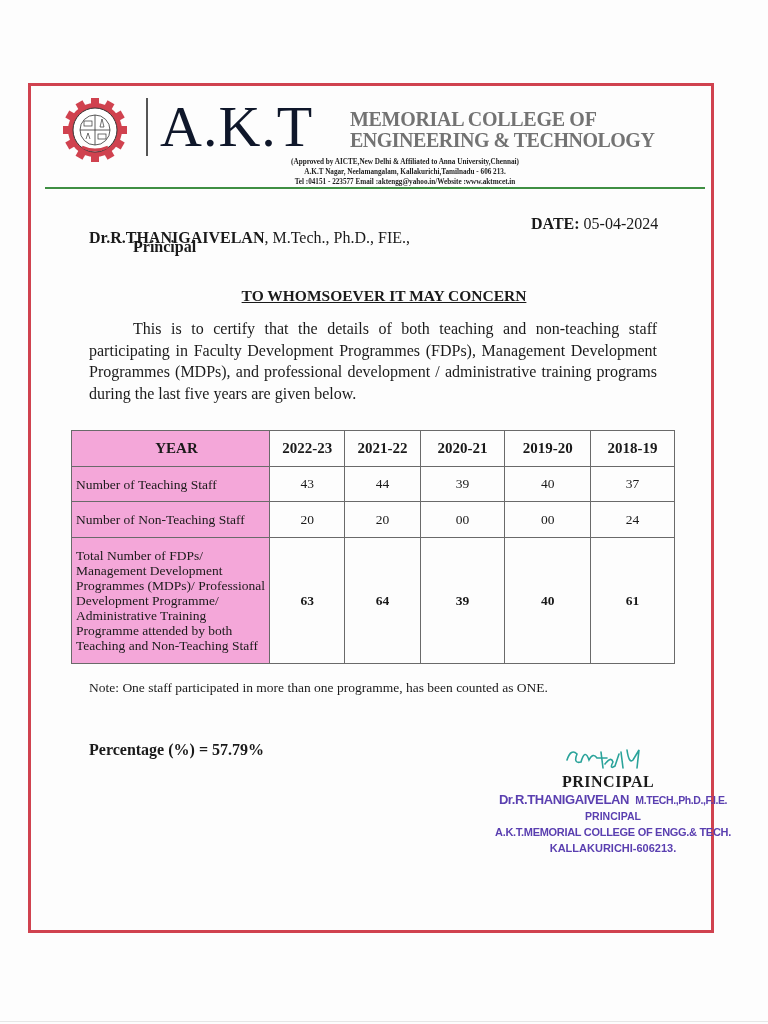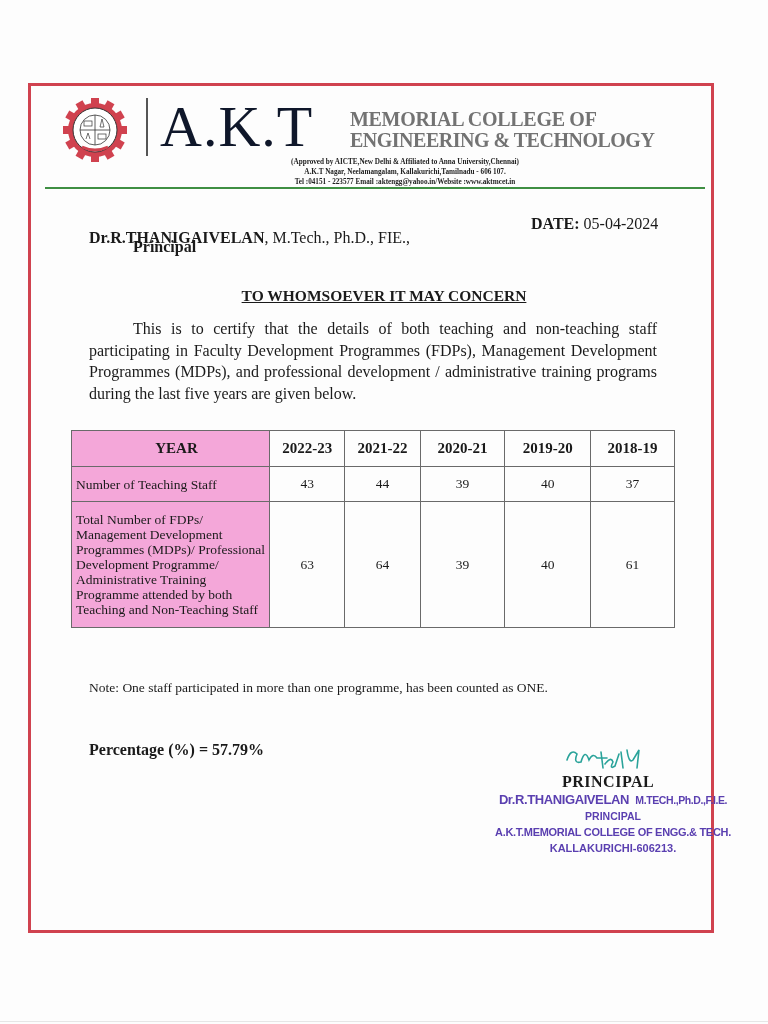--- a/index.html
+++ b/index.html
@@ -56,21 +56,21 @@
     table.stats td, table.stats th {
       border: 1px solid #6a6a6a; padding: 0 4px; text-align: center; vertical-align: middle;
     }
     table.stats .lab { background: #f4a7d9; text-align: left; width: 183px; line-height: 15px; }
     table.stats th { font-size: 15px; font-weight: bold; }
     table.stats th.lab { text-align: center; padding-left: 16px; }
     table.stats tr.hdr { height: 36px; }
     table.stats tr.r1 { height: 35px; }
     table.stats tr.r2 { height: 36px; }
     table.stats tr.r3 { height: 126px; }
-    table.stats tr.r3 td.val { font-weight: normal; }
+    table.stats tr.r3 td.val { font-weight: bold; }
     .c1 { width: 68px; } .c2 { width: 68px; } .c3 { width: 78px; } .c4 { width: 79px; } .c5 { width: 77px; }
 
     .note { position: absolute; left: 89px; top: 680px; font-size: 13.5px; }
     .note b { font-weight: normal; }
     .percentage { position: absolute; left: 89px; top: 741px; font-size: 16px; font-weight: bold; }
 
     .signature { position: absolute; left: 563px; top: 738px; width: 130px; height: 34px; }
     .sig-title { position: absolute; left: 562px; top: 773px; font-size: 16px; font-weight: bold; letter-spacing: 0.5px; }
     .stamp {
       position: absolute; left: 480px; top: 792px; width: 266px; text-align: center;
@@ -122,21 +122,21 @@
   <path d="M20 50 Q33 56 46 50" fill="none" stroke="#d0424f" stroke-width="3"></path>
 </svg>
 <div class="vbar"></div>
 <div class="akt">A.K.T</div>
 <div class="college">
   <div>MEMORIAL COLLEGE OF</div>
   <div class="l2">ENGINEERING &amp; TECHNOLOGY</div>
 </div>
 <div class="approval">
   <div>(Approved by AICTE,New Delhi &amp; Affiliated to Anna University,Chennai)</div>
-  <div>A.K.T Nagar, Neelamangalam, Kallakurichi,Tamilnadu - 606 107.</div>
+  <div>A.K.T Nagar, Neelamangalam, Kallakurichi,Tamilnadu - 606 213.</div>
   <div>Tel :04151 - 223577 Email :aktengg@yahoo.in/Website :www.aktmcet.in</div>
 </div>
 <div class="hr-green"></div>
 
 <div class="principal-line">
   <b>Dr.R.THANIGAIVELAN</b><span>, M.Tech., Ph.D., FIE.,</span>
 </div>
 <div class="principal-role">Principal</div>
 <div class="date">
   <b>DATE:</b><span> 05-04-2024</span>
@@ -155,20 +155,28 @@
     <th class="c4">2019-20</th>
     <th class="c5">2018-19</th>
   </tr>
   <tr class="r1">
     <td class="lab">Number of Teaching Staff</td>
     <td>43</td>
     <td>44</td>
     <td>39</td>
     <td>40</td>
     <td>37</td>
+  </tr>
+  <tr class="r2">
+    <td class="lab">Number of Non-Teaching Staff</td>
+    <td>20</td>
+    <td>20</td>
+    <td>00</td>
+    <td>00</td>
+    <td>24</td>
   </tr>
   <tr class="r3">
     <td class="lab">Total Number of FDPs/ Management Development Programmes (MDPs)/ Professional Development Programme/ Administrative Training Programme attended by both Teaching and Non-Teaching Staff</td>
     <td class="val">63</td>
     <td class="val">64</td>
     <td class="val">39</td>
     <td class="val">40</td>
     <td class="val">61</td>
   </tr>
 </tbody>

